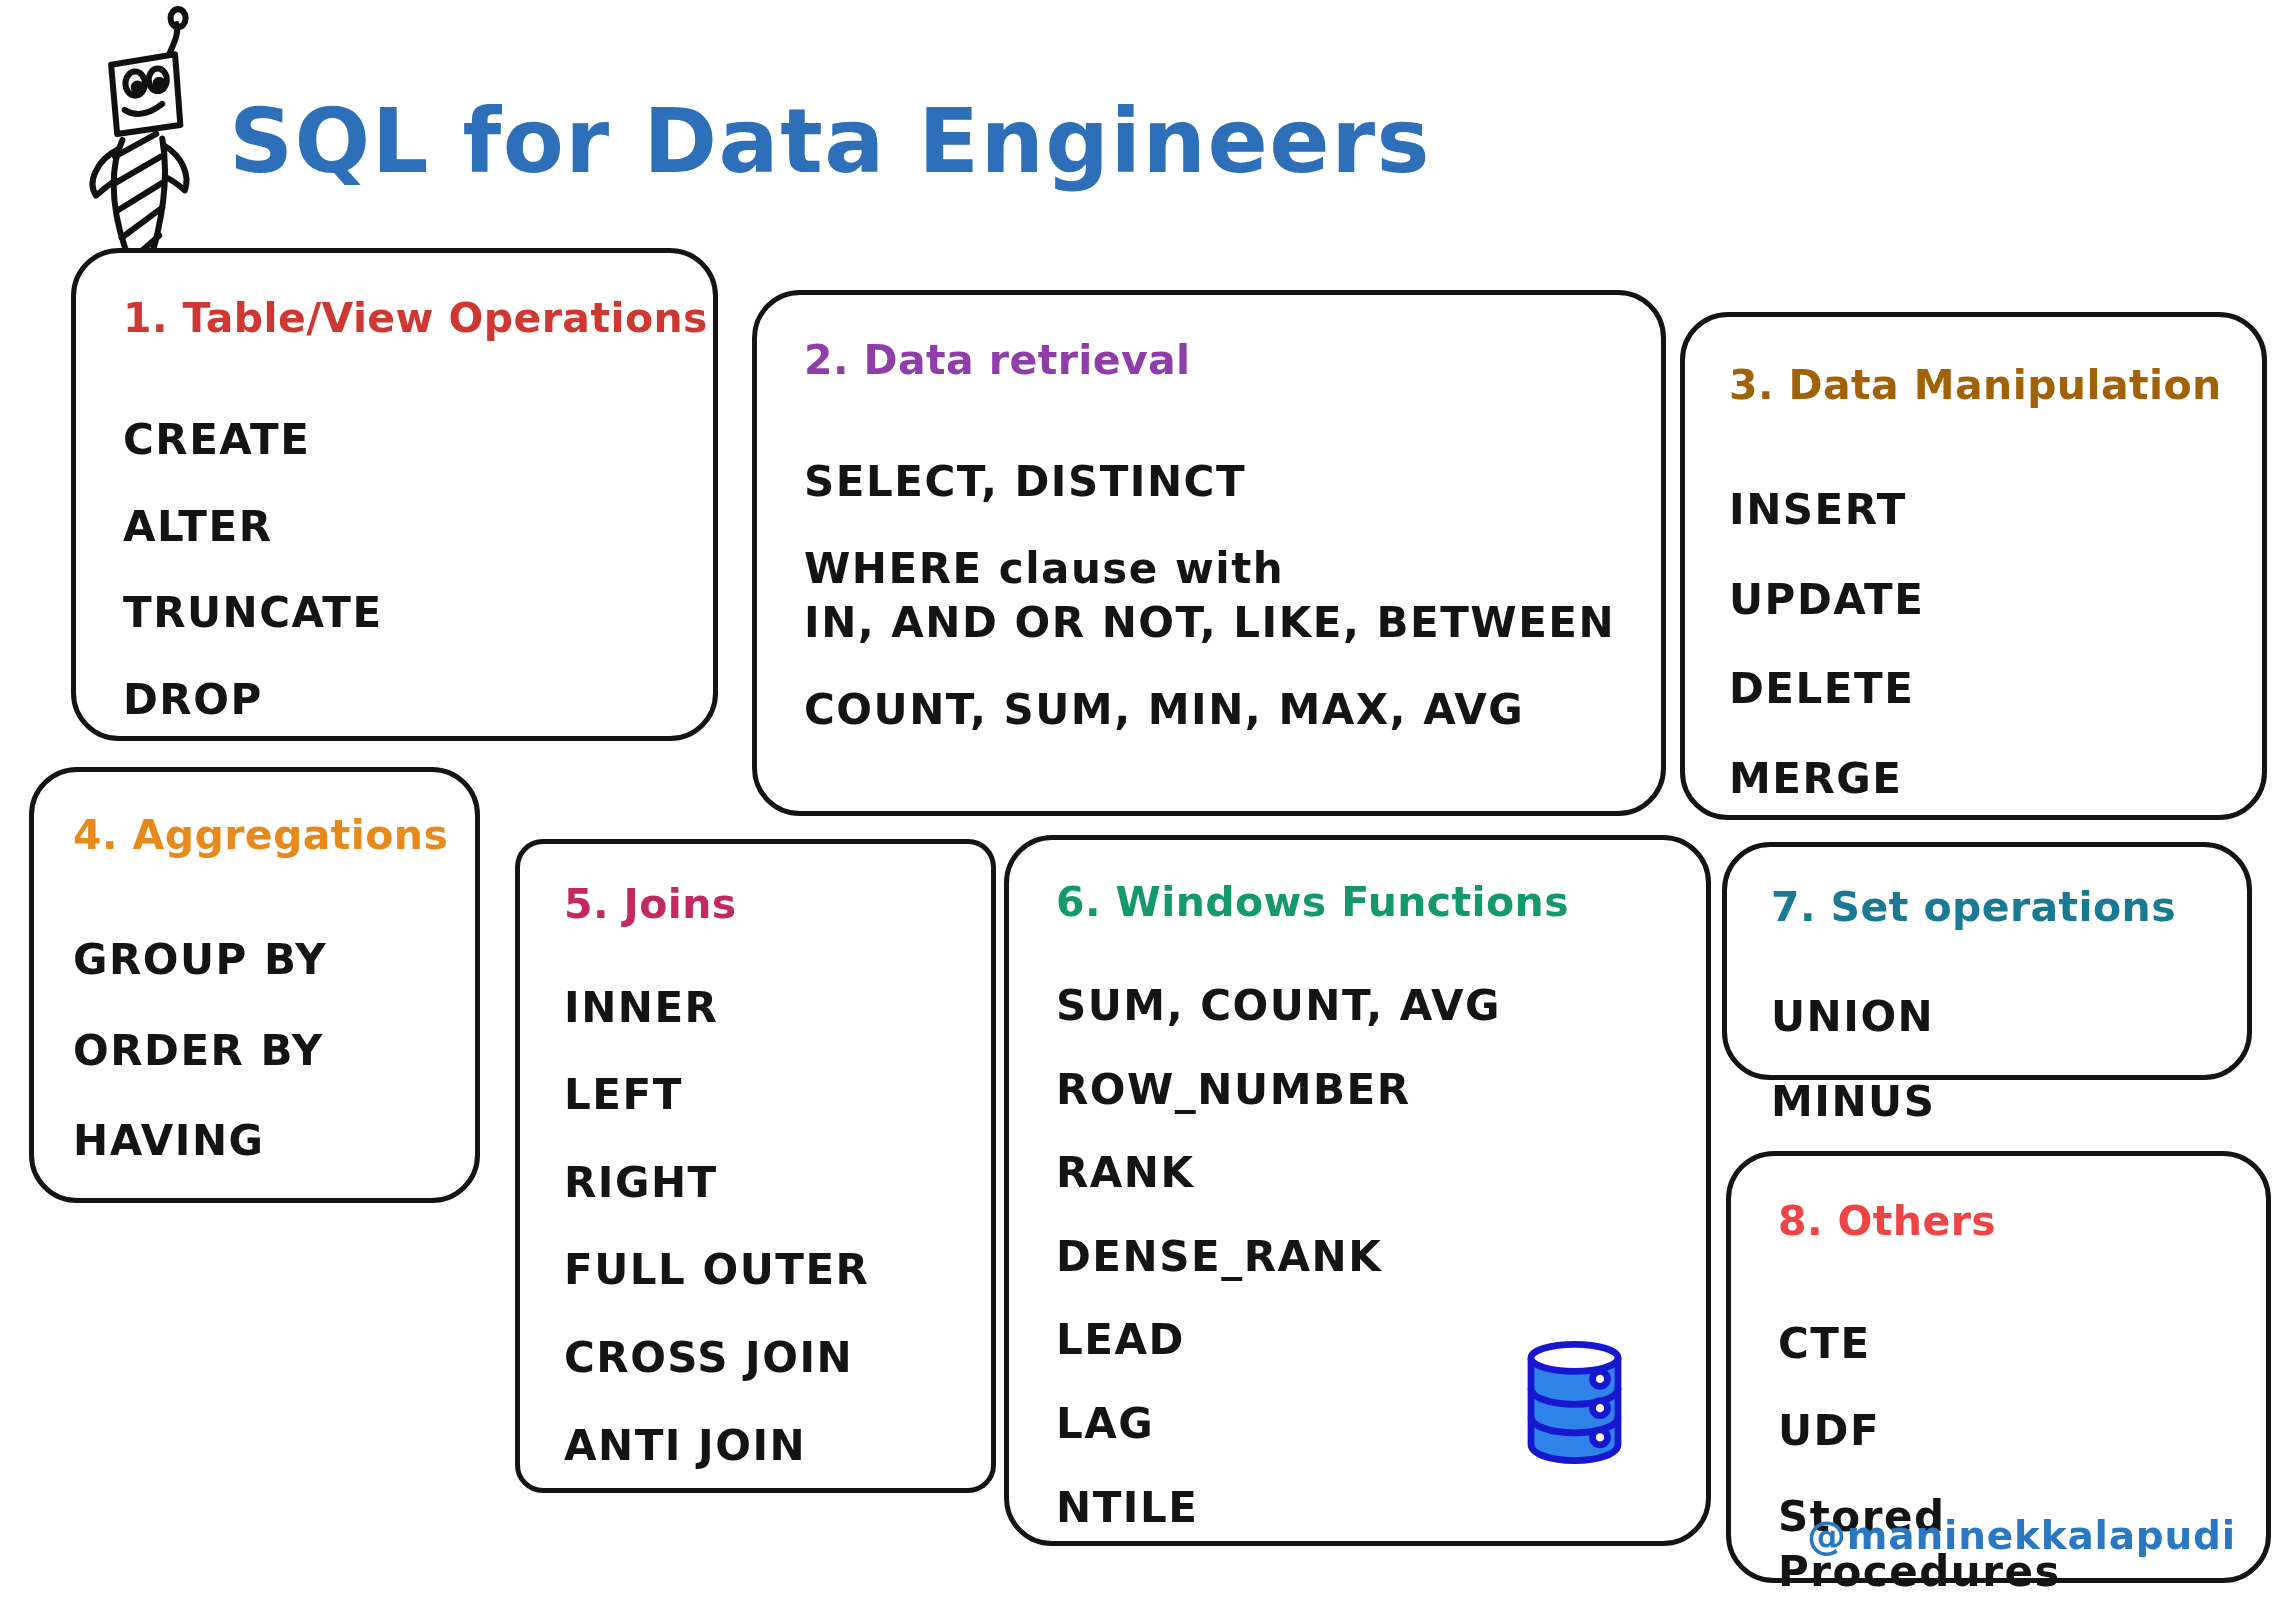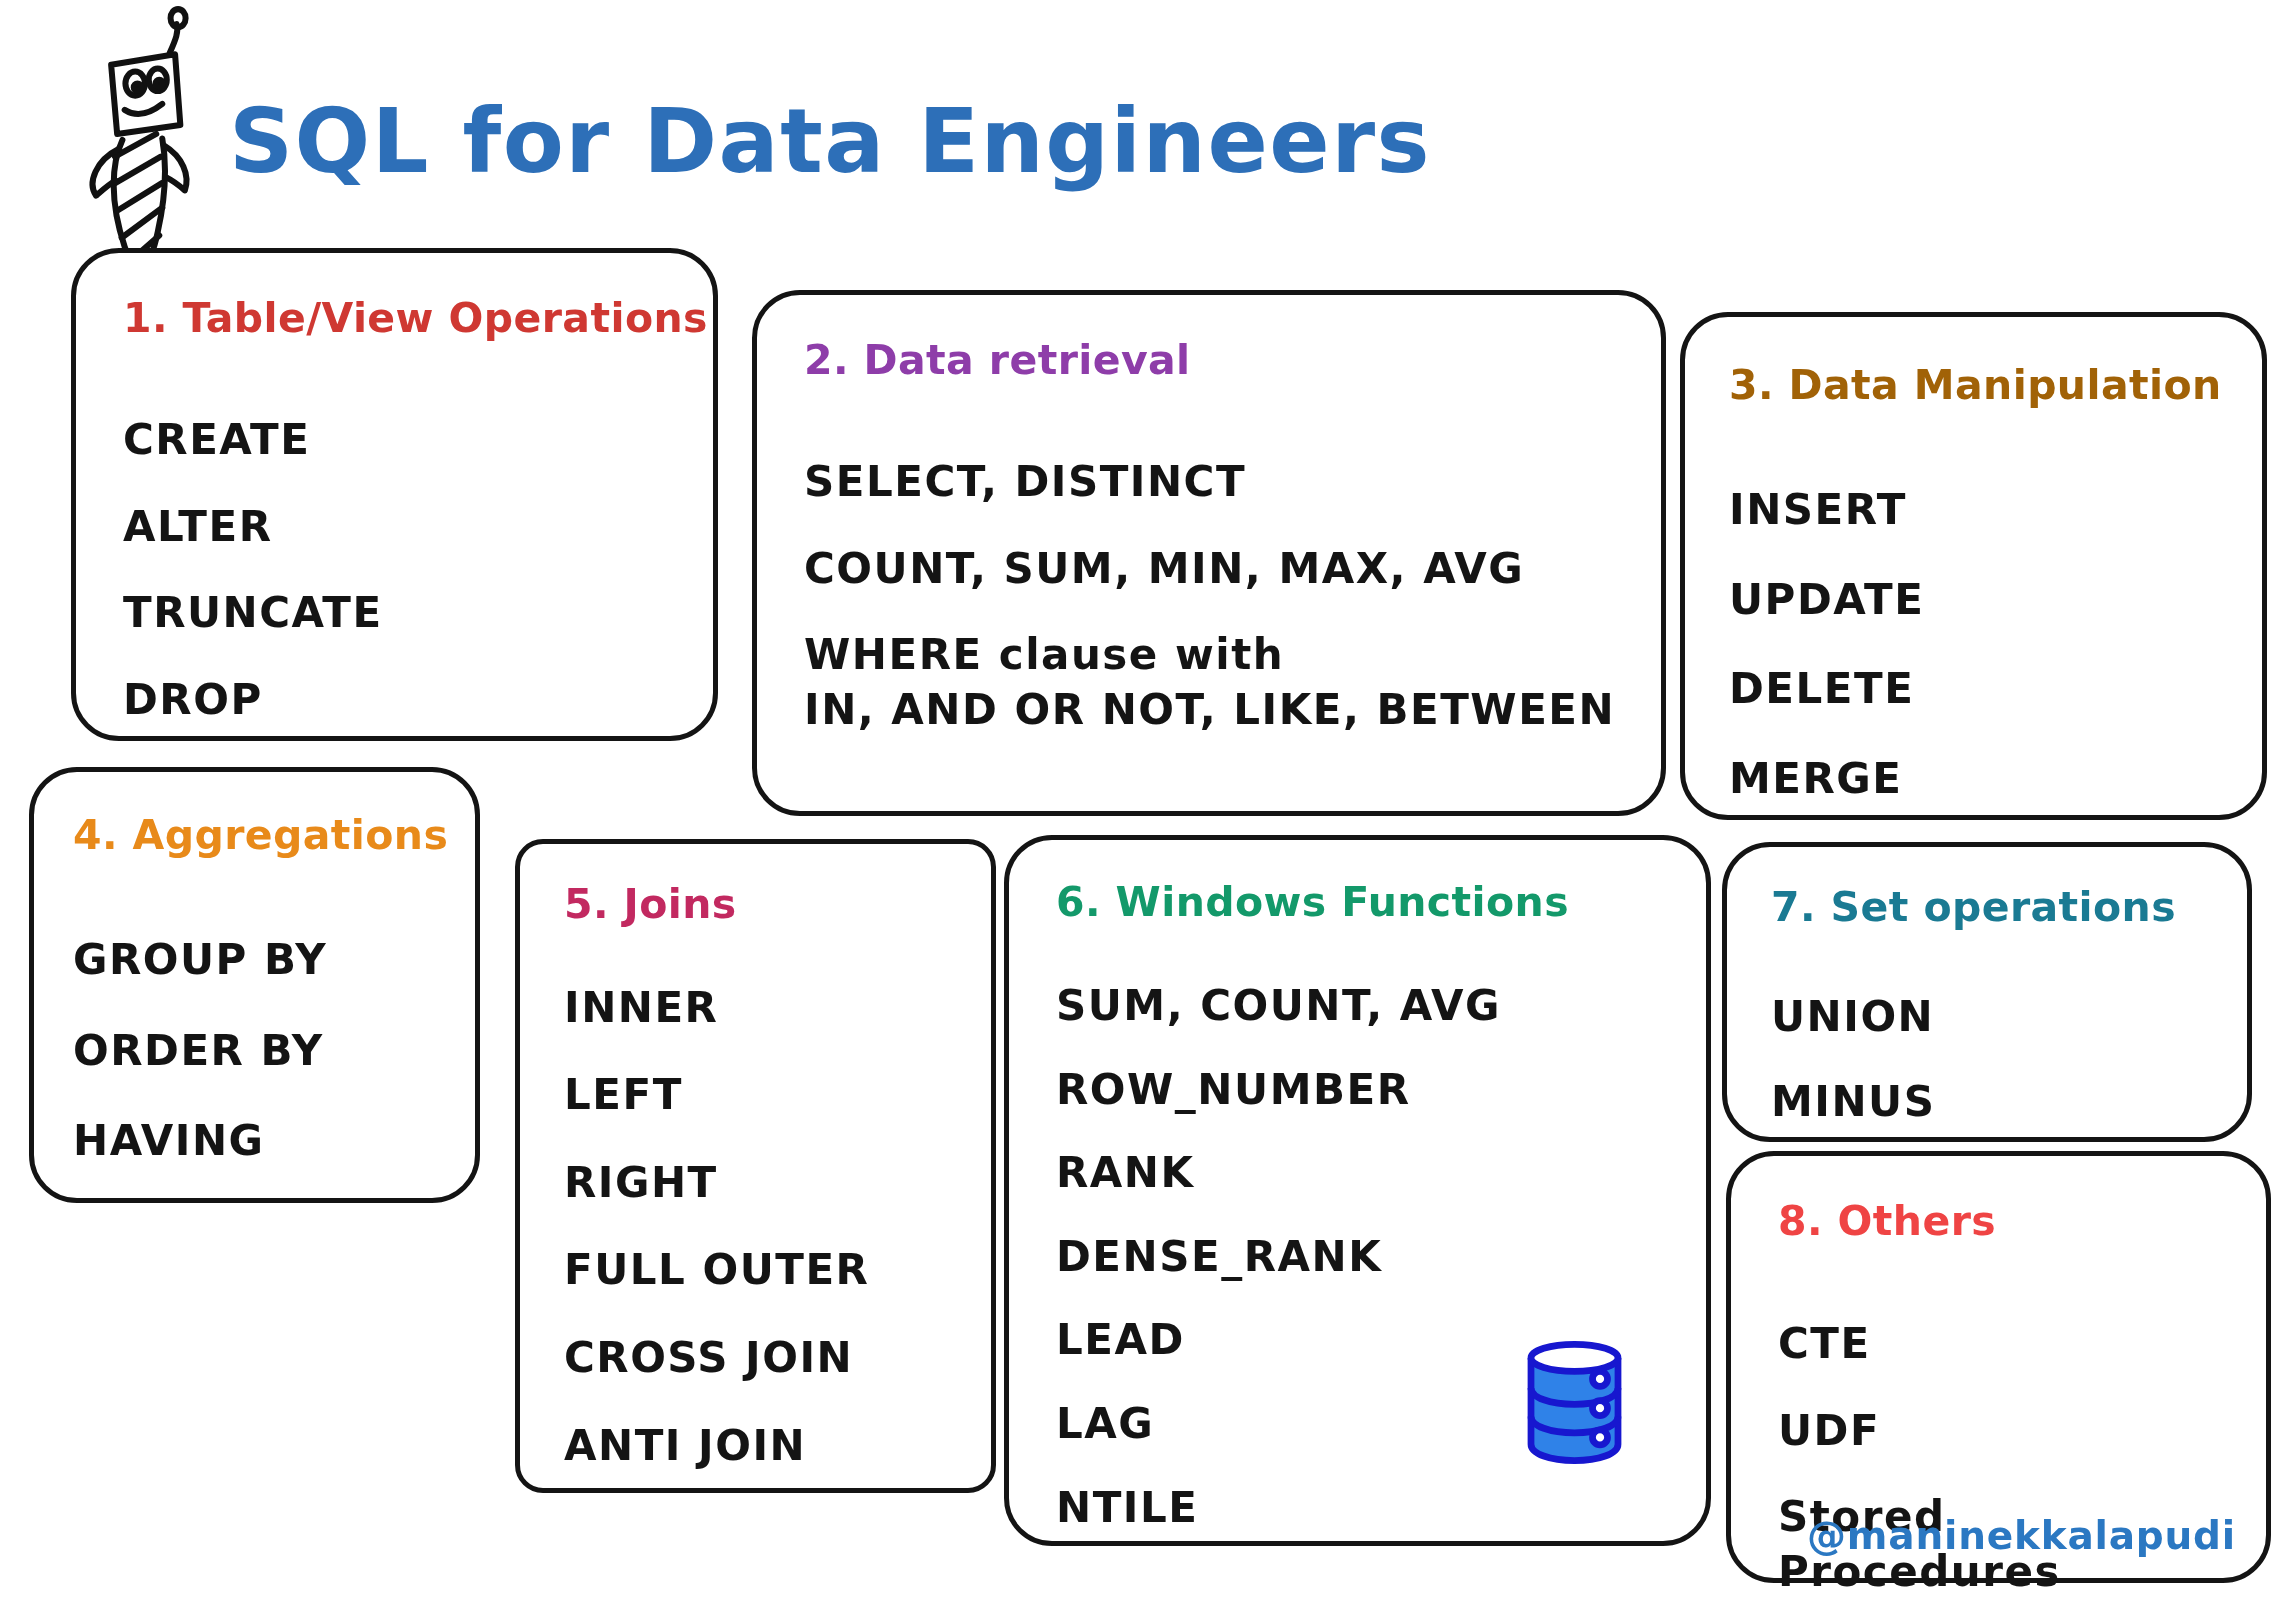--- a/index.html
+++ b/index.html
@@ -62,23 +62,23 @@
   <div class="box-title" style="margin-bottom: 39px; color: rgb(207, 56, 50);">1. Table/View Operations</div>
   <div class="item">CREATE</div>
   <div class="item">ALTER</div>
   <div class="item">TRUNCATE</div>
   <div class="item">DROP</div>
 </div>
 
 <div class="box" style="left:752px;top:290px;width:914px;height:526px;padding:41px 30px 22.6px 47px;gap:32px;">
   <div class="box-title" style="margin-bottom: 39px; color: rgb(142, 61, 169);">2. Data retrieval</div>
   <div class="item">SELECT, DISTINCT</div>
-  <div class="item">COUNT, SUM, MIN, MAX, AVG</div>
   <div class="item">WHERE clause with
 IN, AND OR NOT, LIKE, BETWEEN</div>
+  <div class="item">COUNT, SUM, MIN, MAX, AVG</div>
 </div>
 
 <div class="box" style="left:1680px;top:312px;width:587px;height:508px;padding:44px 22.6px 22.6px 44px;gap:35px;">
   <div class="box-title" style="margin-bottom: 39px; color: #a16207;">3. Data Manipulation</div>
   <div class="item">INSERT</div>
   <div class="item">UPDATE</div>
   <div class="item">DELETE</div>
   <div class="item">MERGE</div>
 </div>
 
@@ -116,21 +116,21 @@
         <path d="M12,108 C12,121 38,130 70,130 C102,130 128,121 128,108" fill="none"></path>
         <ellipse cx="70" cy="30" rx="58" ry="18" fill="#ffffff"></ellipse>
         <circle cx="104" cy="58" r="10" fill="#ffffff"></circle>
         <circle cx="104" cy="97" r="10" fill="#ffffff"></circle>
         <circle cx="104" cy="136" r="10" fill="#ffffff"></circle>
       </g>
     </svg>
   </div>
 </div>
 
-<div class="box" style="left:1722px;top:842px;width:530px;height:300px;padding:36px 22.6px 18px 44px;gap:30px;">
+<div class="box" style="left:1722px;top:842px;width:530px;height:238px;padding:36px 22.6px 18px 44px;gap:30px;">
   <div class="box-title" style="margin-bottom: 29px; color: rgb(26, 122, 147);">7. Set operations</div>
   <div class="item">UNION</div>
   <div class="item">MINUS</div>
 </div>
 
 <div class="box" style="left:1726px;top:1151px;width:545px;height:432px;padding:41px 22.6px 22.6px 47px;gap:32px;">
   <div class="box-title" style="margin-bottom: 40px; color: #ef4444;">8. Others</div>
   <div class="item">CTE</div>
   <div class="item">UDF</div>
   <div class="item">Stored Procedures</div>

